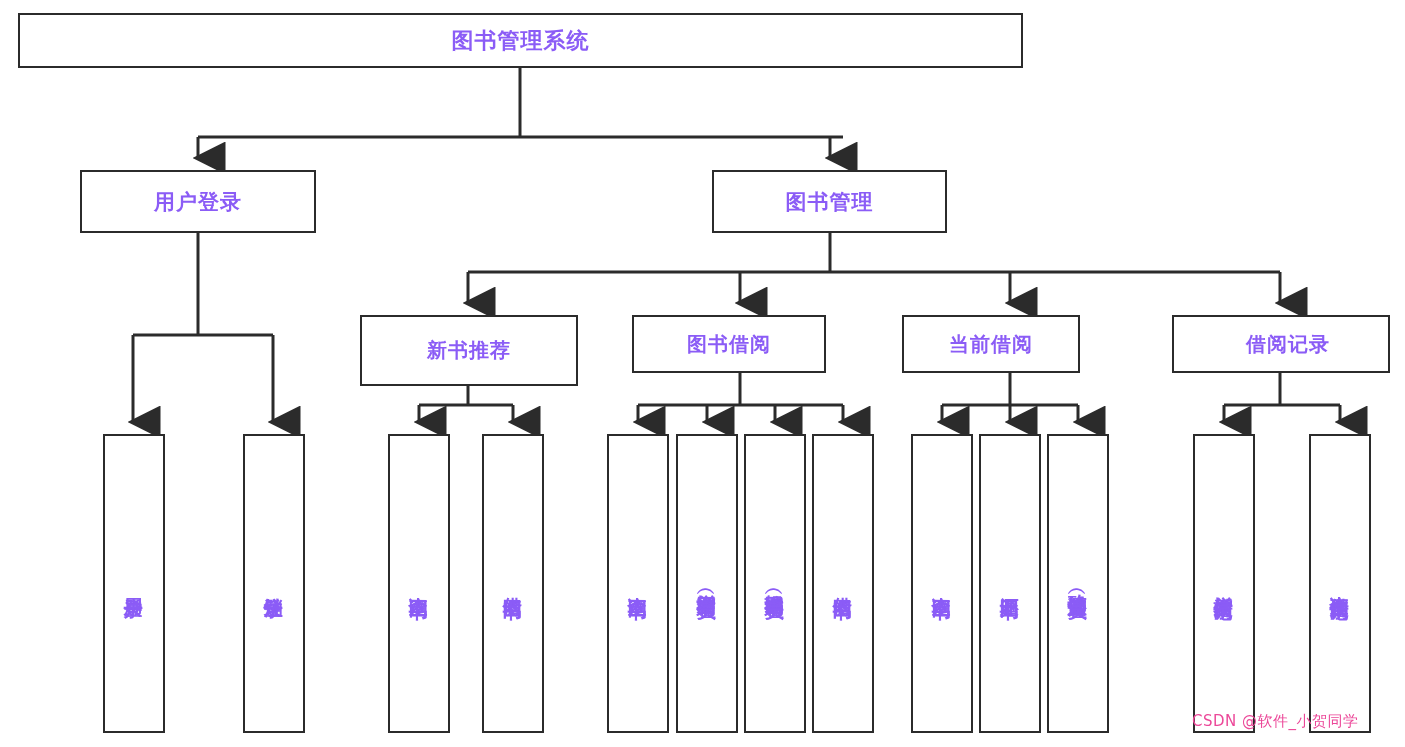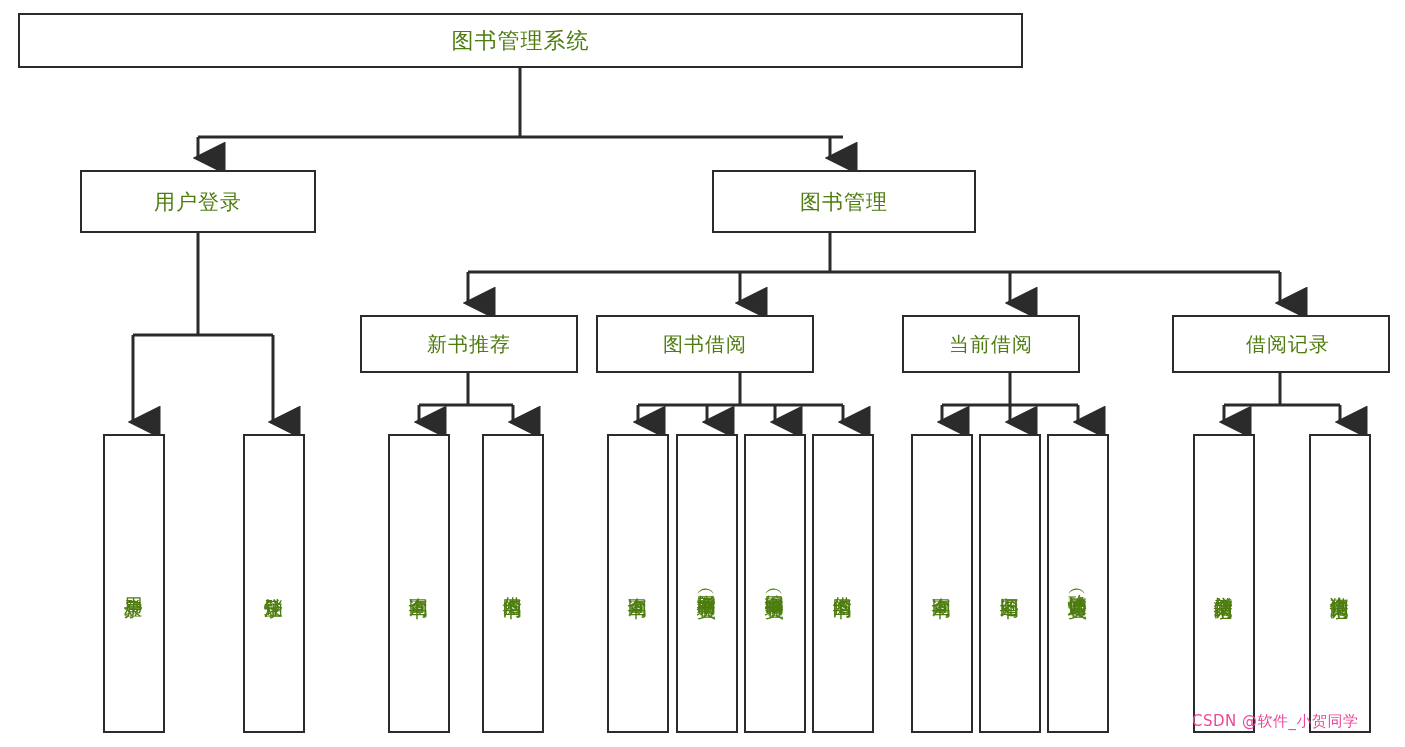--- a/index.html
+++ b/index.html
@@ -25,22 +25,23 @@
     height: 747px;
   }
   .node {
     position: absolute;
     box-sizing: border-box;
     background: #ffffff;
     border: 2px solid #2b2b2b;
     display: flex;
     align-items: center;
     justify-content: center;
-    color: #4d7c0f;
+    color: #8b5cf6;
     z-index: 2;
+    font-weight: bold;
   }
   .node.root {
     font-size: 22px;
   }
   .node.level2 {
     font-size: 21px;
   }
   .node.level3 {
     font-size: 20px;
   }
@@ -128,28 +129,28 @@
     </g>
   </svg>
 
   <div class="node root" style="left:18px; top:13px; width:1005px; height:55px;">
     <span class="htext">图书管理系统</span>
   </div>
 
   <div class="node level2" style="left:80px; top:170px; width:236px; height:63px;">
     <span class="htext">用户登录</span>
   </div>
-  <div class="node level2" style="left:712px; top:170px; width:264px; height:63px;">
+  <div class="node level2" style="left:712px; top:170px; width:235px; height:63px;">
     <span class="htext">图书管理</span>
   </div>
 
-  <div class="node level3" style="left:360px; top:315px; width:218px; height:58px;">
+  <div class="node level3" style="left:360px; top:315px; width:218px; height:71px;">
     <span class="htext">新书推荐</span>
   </div>
-  <div class="node level3" style="left:596px; top:315px; width:218px; height:58px;">
+  <div class="node level3" style="left:632px; top:315px; width:194px; height:58px;">
     <span class="htext">图书借阅</span>
   </div>
   <div class="node level3" style="left:902px; top:315px; width:178px; height:58px;">
     <span class="htext">当前借阅</span>
   </div>
   <div class="node level3" style="left:1172px; top:315px; width:218px; height:58px;padding-left:14px;">
     <span class="htext">借阅记录</span>
   </div>
 
   <div class="node leaf" style="left:103px; top:434px; width:62px; height:299px;">

